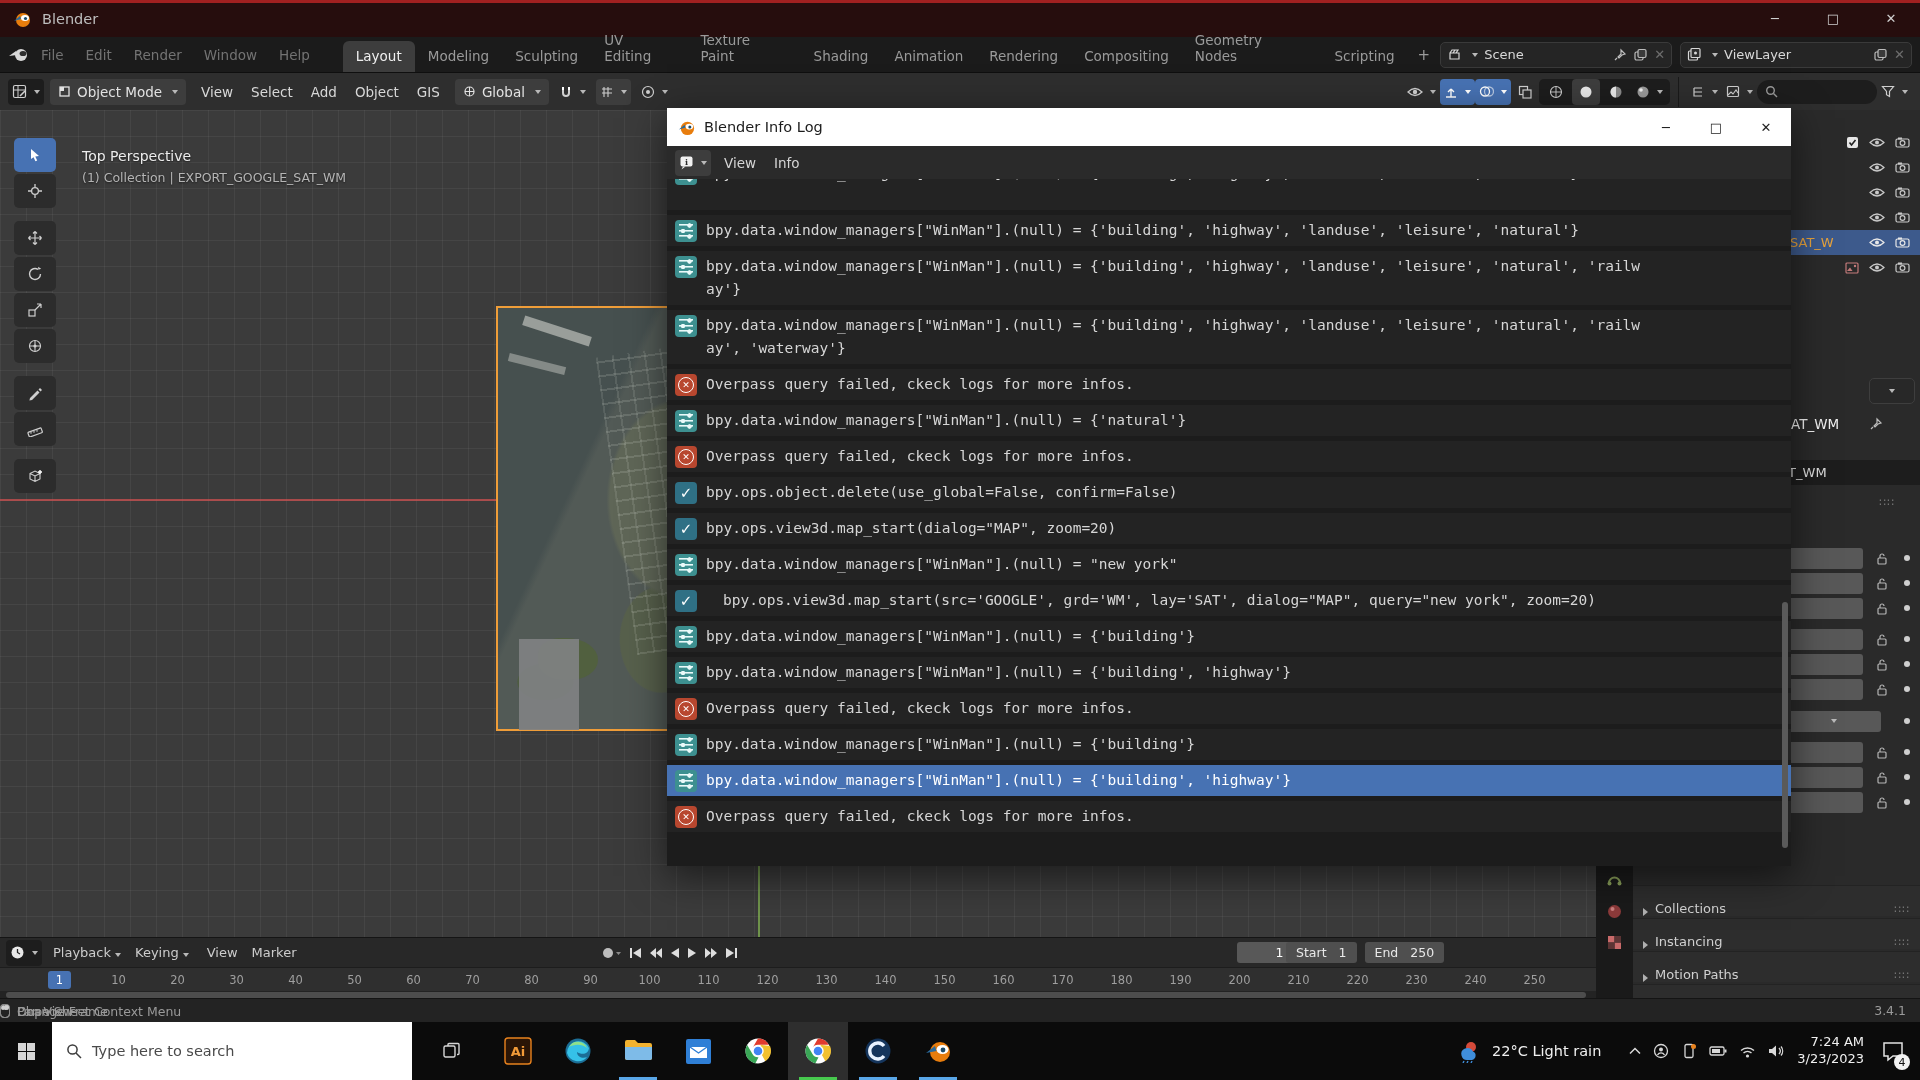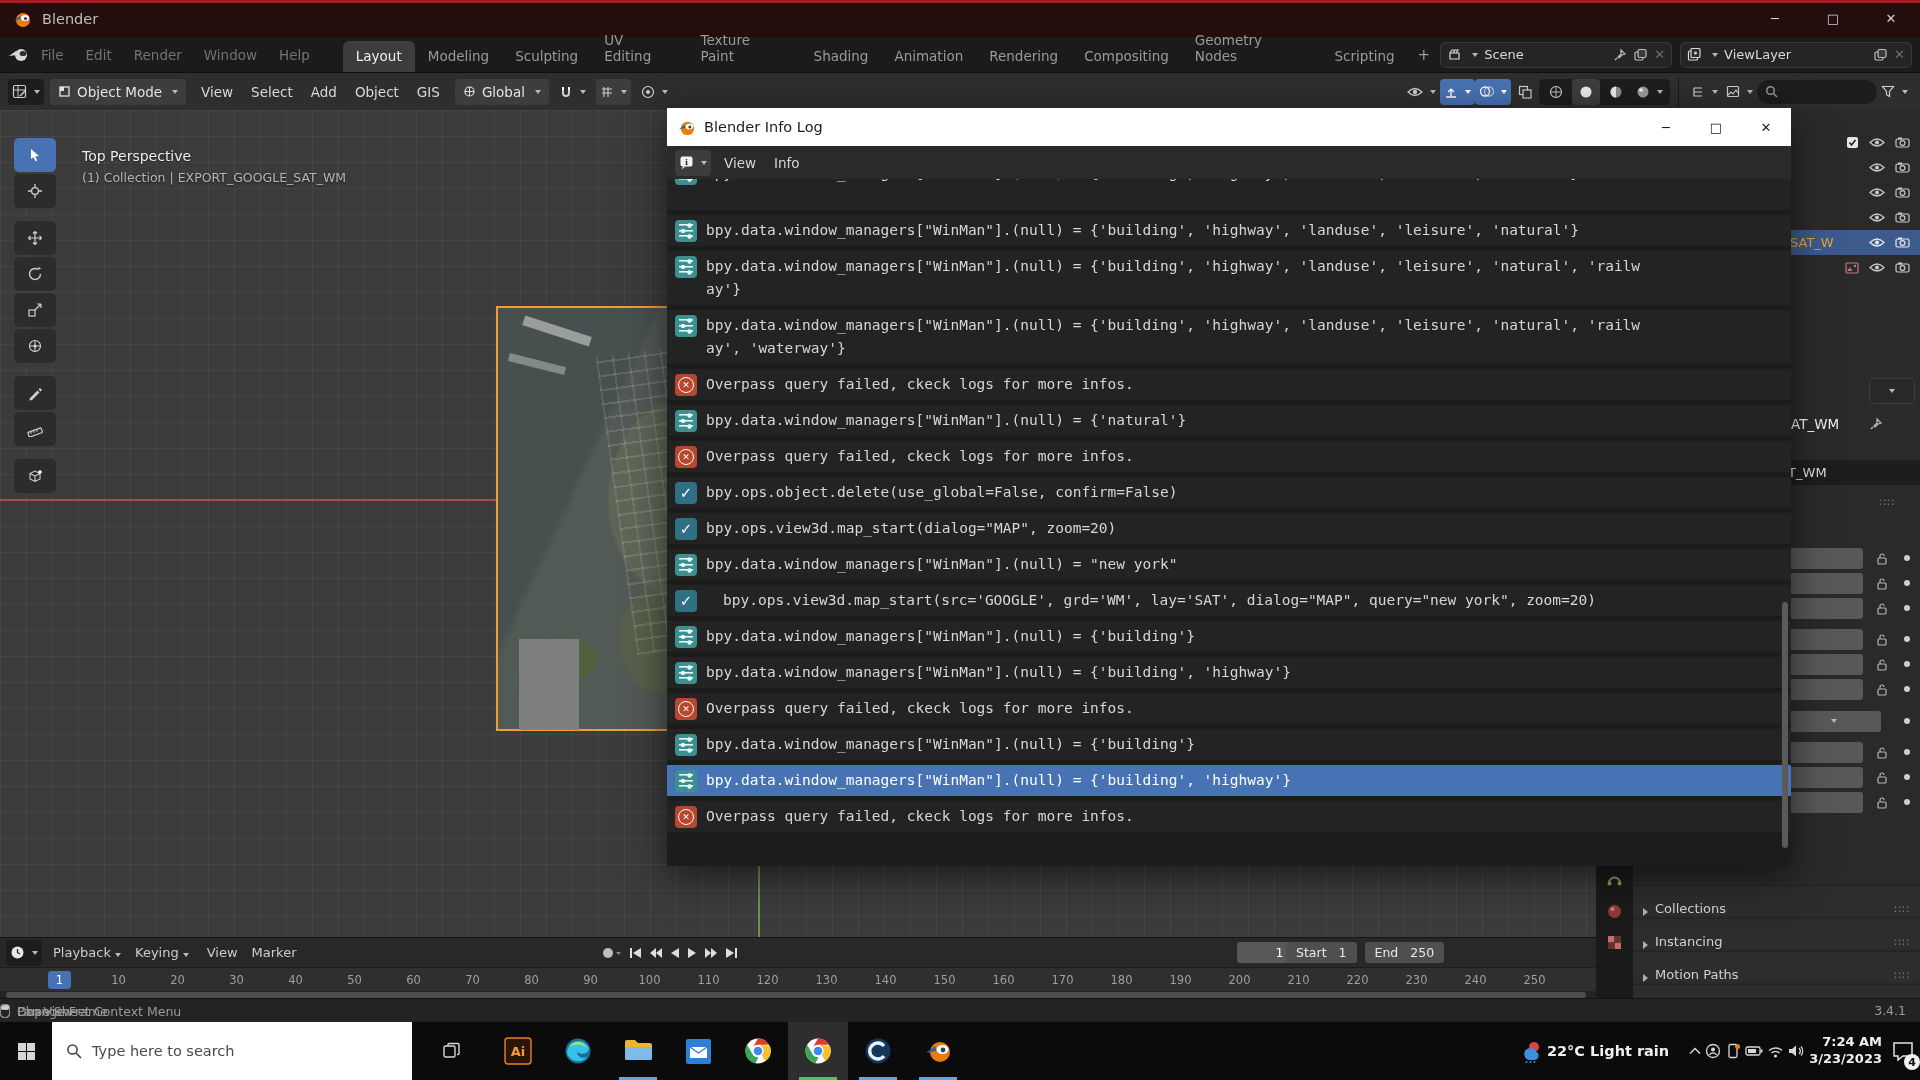--- a/index.html
+++ b/index.html
@@ -165,21 +165,21 @@
   
   #taskbar { left:0; top:1022px; width:1920px; height:58px; background:#0b0b0b; z-index:50; }
   .tb-btn { width:52px; height:58px; display:flex; align-items:center; justify-content:center; }
   #tb-search { width:360px; height:58px; background:#ffffff; display:flex; align-items:center;
     gap:10px; padding:0 14px; }
   #tb-search span { color:#4a4a4a; font-size:14.5px; }
   .appicon { width:60px; height:58px; display:flex; align-items:center; justify-content:center; position:relative; }
   .appicon.activebg { background:#2e2e2e; }
   .appicon .underline { position:absolute; bottom:0; left:11px; right:11px; height:3px; background:#5aa7e8; }
   .appicon .underline.green { background:#47c94e; }
-  #tb-tray { margin-left:auto; gap:4px; height:100%;font-weight:bold; }
+  #tb-tray { margin-left:auto; gap:12px; padding-right:10px; height:100%; }
   #tb-tray .wtxt { color:#f0f0f0; font-size:14.5px; }
   #tb-clock { text-align:right; color:#f0f0f0; font-size:13px; line-height:1.3; }
   #tb-action { position:relative; width:34px; height:58px; display:flex; align-items:center; justify-content:center; }
   #tb-badge { position:absolute; right:0; bottom:10px; background:#f2f2f2; color:#111;
     border-radius:50%; width:16px; height:16px; font-size:11px; display:flex; align-items:center; justify-content:center; }
 </style>
 </head>
 <body>
 
 <div id="os-titlebar" class="abs flex">

